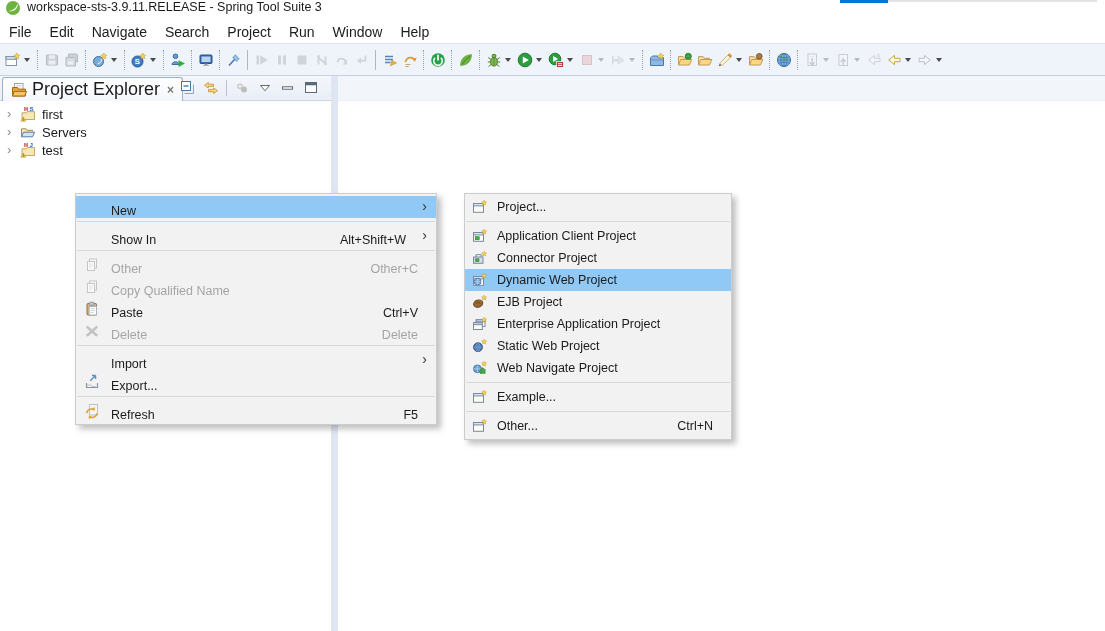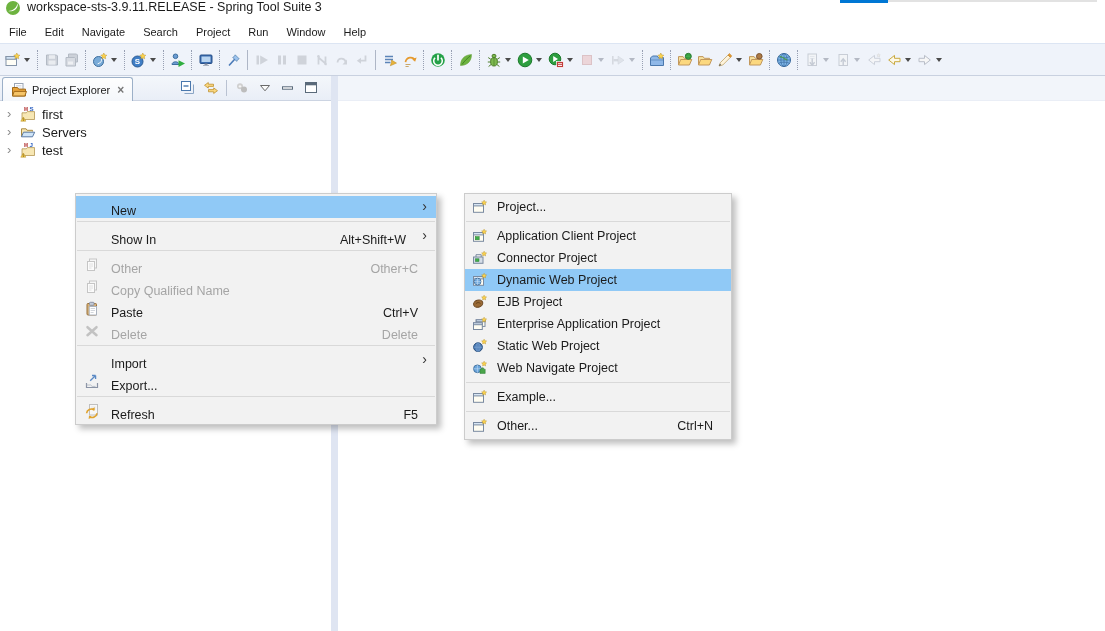--- a/index.html
+++ b/index.html
@@ -13,21 +13,21 @@
   
   .titlebar{position:absolute;left:0;top:0;width:100%;height:22px;display:flex;align-items:flex-start;
             padding-left:5px;box-sizing:border-box;background:#fff;}
   .titlebar .ic{margin-right:6px;}
   .title-text{font-size:12.5px;color:#1a1a1a;}
   .artifact-blue{position:absolute;left:840px;top:0;width:48px;height:3px;background:var(--pblue,#0077d4);}
   .artifact-gray{position:absolute;left:888px;top:0;width:209px;height:2px;background:var(--pgray,#e2e2e2);}
 
   
   .menubar{position:absolute;left:0;top:22px;width:100%;height:21px;display:flex;align-items:center;background:#fff;}
-  .mb-item{padding:0 9px;font-size:11px;color:#1c1c1c;height:21px;line-height:21px;}
+  .mb-item{padding:0 9px;font-size:14px;color:#1c1c1c;height:21px;line-height:21px;}
 
   
   .toolbar{position:absolute;left:0;top:43px;width:100%;height:33px;box-sizing:border-box;
            background:var(--tbbg,#eff3fa);border-top:1px solid #dce5f3;border-bottom:1px solid #c9d1e0;
            display:flex;align-items:center;padding:0 3px;}
   .tb-group{display:flex;align-items:center;}
   .tb-btn{height:24px;display:flex;align-items:center;padding:0 2px;border-radius:3px;}
   .tb-sep{width:1px;height:20px;margin:0 3px;border-left:1px dotted #98a0b3;}
   .tb-sep.solid{border-left:1px solid #aeb6c6;}
   .dd{width:0;height:0;border-left:3.5px solid transparent;border-right:3.5px solid transparent;
@@ -35,21 +35,21 @@
   .dd.dis{border-top-color:#b4b9c4;}
 
   
   .main{position:absolute;left:0;top:76px;right:0;bottom:0;background:#fff;}
   .explorer{position:absolute;left:0;top:0;width:331px;height:100%;background:#fff;}
   .exp-header{position:relative;height:25px;background:linear-gradient(#f4f7fb,#e9eef7);
               border-bottom:1px solid #ccd4e2;box-sizing:border-box;}
   .exp-tab{position:absolute;left:2px;top:1px;height:24px;display:flex;align-items:center;gap:5px;
            padding:0 8px;background:linear-gradient(#fefefe,#f4f7fb);border:1px solid #9cb0c8;border-bottom:none;
            border-radius:3px 3px 0 0;box-sizing:border-box;}
-  .exp-tab-label{font-size:11px;color:#1c1c1c;white-space:nowrap;}
+  .exp-tab-label{font-size:18px;color:#1c1c1c;white-space:nowrap;}
   .exp-close{font-size:12px;color:#777;margin-left:2px;font-weight:bold;}
   .exp-tools{position:absolute;left:178px;top:2px;display:flex;align-items:center;gap:3px;}
   .exp-tool{width:20px;height:20px;display:flex;align-items:center;justify-content:center;}
   .exp-tool-sep{width:1px;height:16px;background:#b9c2d2;margin:0 2px;}
   .tree{padding-top:4px;}
   .tree-row{height:18px;display:flex;align-items:center;padding-left:7px;}
   .tree-chevron{width:13px;font-size:13px;color:#8a8a8a;line-height:18px;}
   .tree-label{margin-left:6px;font-size:13px;color:#1a1a1a;}
   .sash{position:absolute;left:331px;top:0;width:7px;height:100%;background:#dfe5f2;}
   .editor{position:absolute;left:338px;top:0;right:0;height:100%;background:#fff;}

